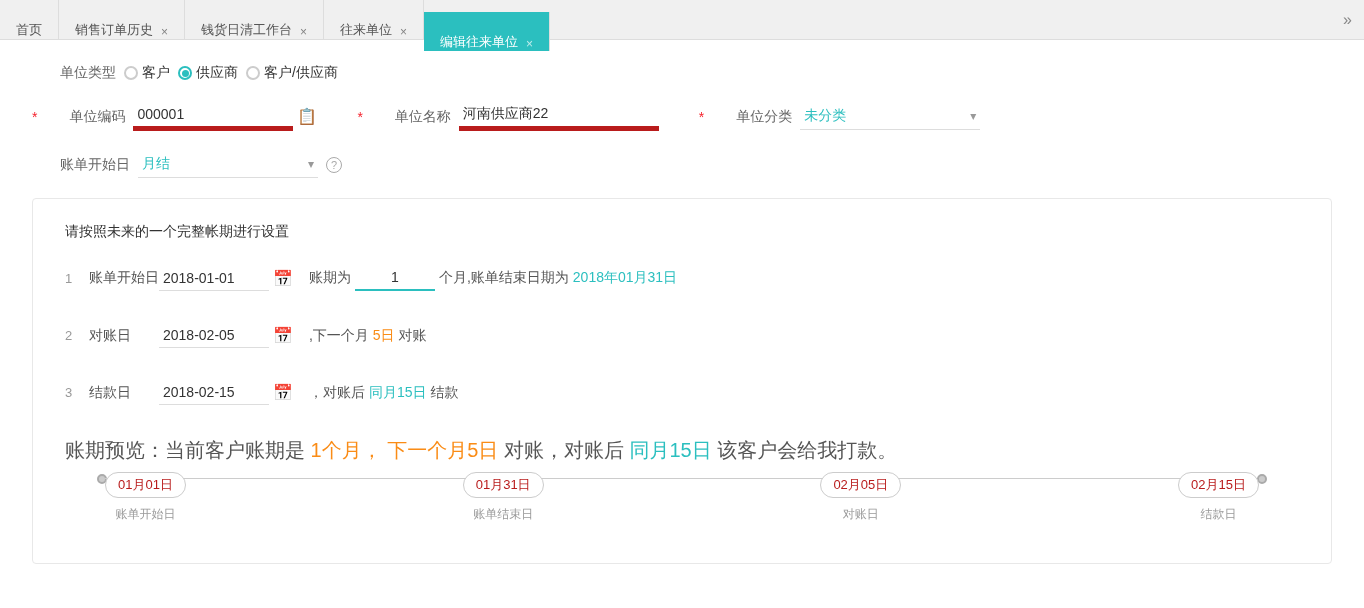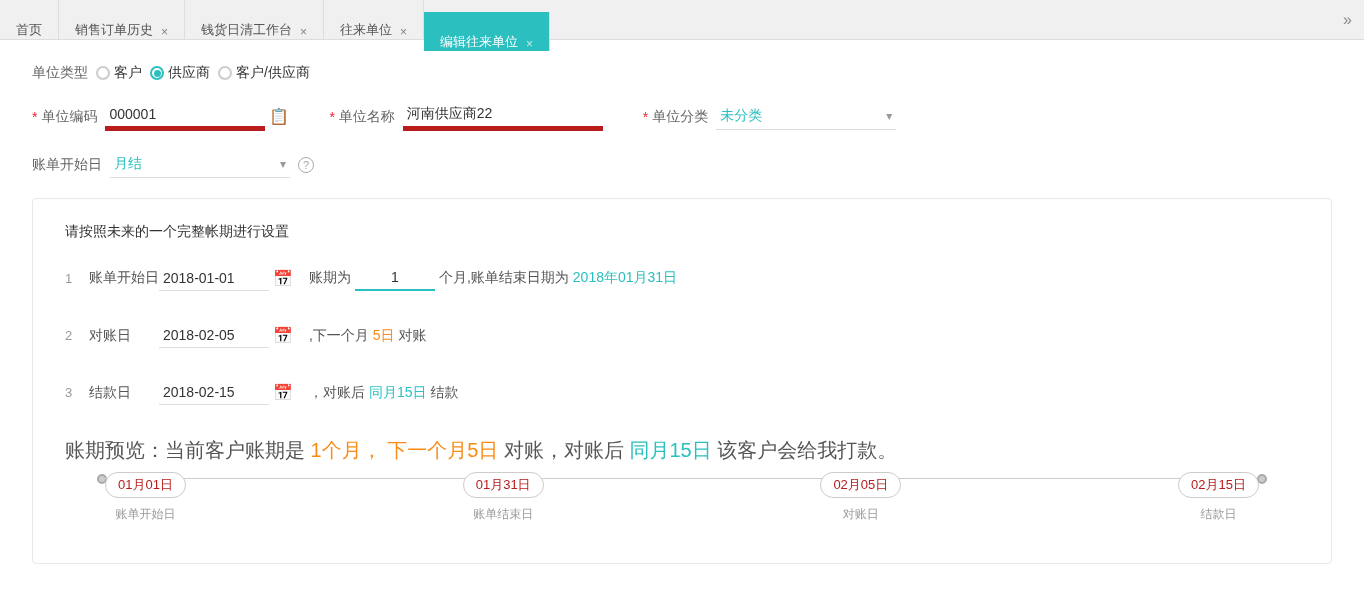--- a/index.html
+++ b/index.html
@@ -57,20 +57,21 @@
     .form-row {
       display: flex;
       align-items: center;
       margin-bottom: 20px;
       flex-wrap: wrap;
     }
     .form-label {
       color: #666;
       margin-right: 8px;
       white-space: nowrap;
+      margin-left: 28px;
     }
     .required-star {
       color: #f5222d;
       margin-right: 4px;
     }
 
     
     .radio-group {
       display: flex;
       align-items: center;

